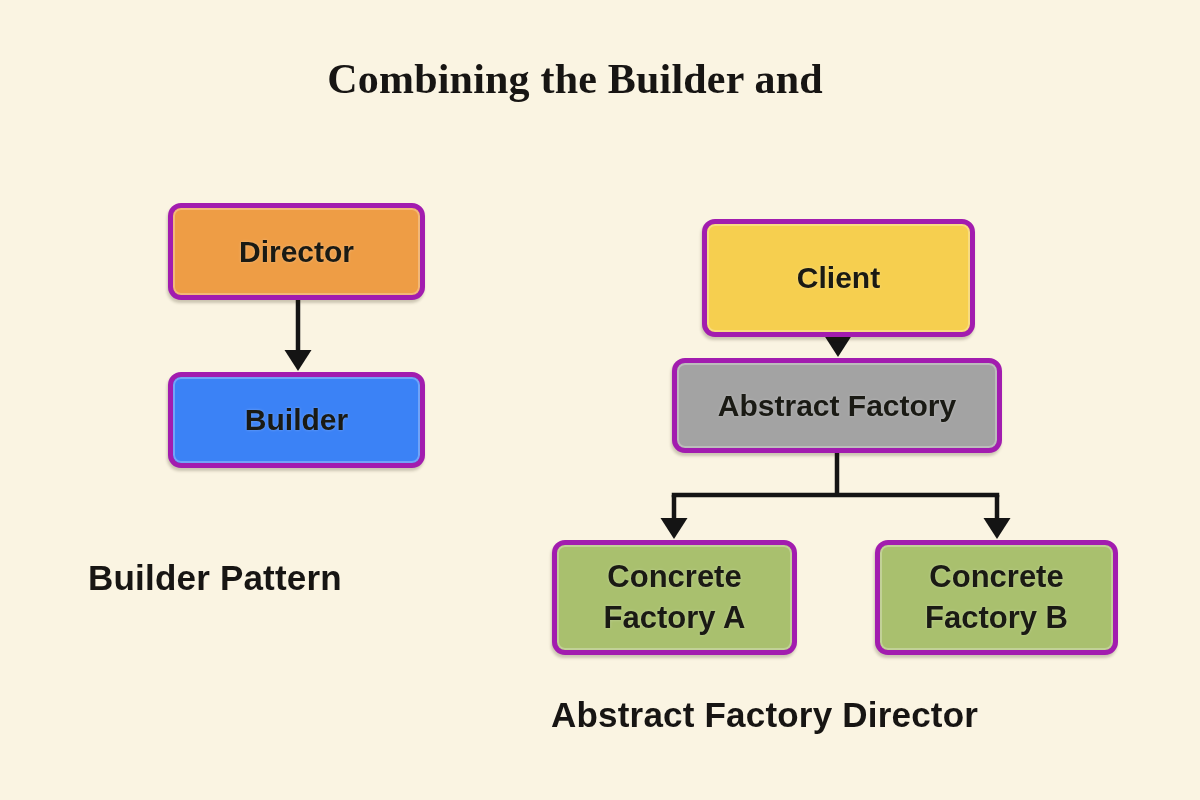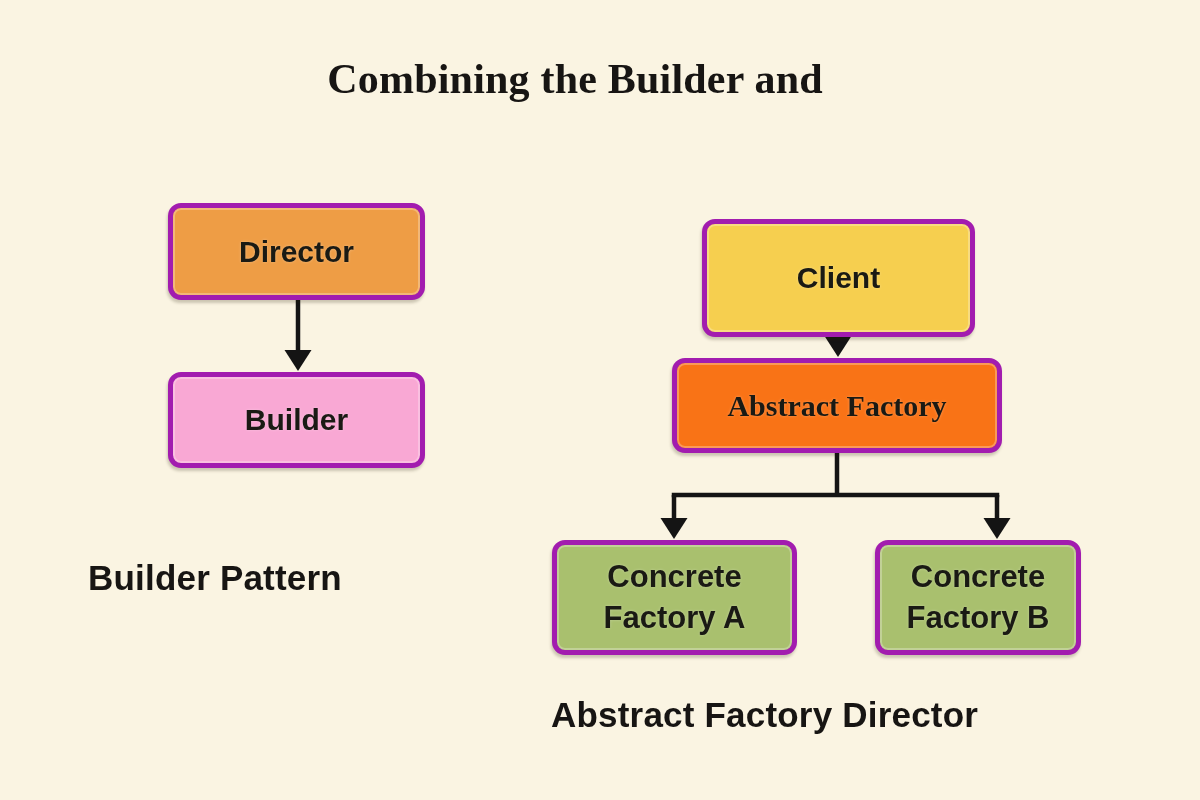--- a/index.html
+++ b/index.html
@@ -51,21 +51,21 @@
     line-height: 1.32;
     box-shadow: -1px 3px 3px rgba(40,30,10,0.22), inset 0 0 0 2px rgba(255,255,255,0.28);
     text-shadow: 0 0 3px rgba(255,255,255,0.30);
   }
 
   .node-director { left: 168px; top: 203px; width: 257px; height: 97px; }
   .node-builder  { left: 168px; top: 372px; width: 257px; height: 96px; }
   .node-client   { left: 702px; top: 219px; width: 273px; height: 118px; }
   .node-abstract { left: 672px; top: 358px; width: 330px; height: 95px; white-space: nowrap; }
   .node-factory-a { left: 552px; top: 540px; width: 245px; height: 115px; font-size: 31px; padding: 0 2px; }
-  .node-factory-b { left: 875px; top: 540px; width: 206px; height: 115px; font-size: 31px; padding: 0 18px; }
+  .node-factory-b { left: 875px; top: 540px; width: 243px; height: 115px; font-size: 31px; padding: 0 18px; }
 
   .caption {
     position: absolute;
     z-index: 2;
     font-weight: 700;
     color: #171513;
     text-align: left;
     letter-spacing: 0.2px;
   }
   .caption-builder { left: 88px; top: 558px; width: 400px; font-size: 35px; }
@@ -96,23 +96,23 @@
       <path d="M837 451 V495" fill="none" stroke-width="4.5" stroke="#141414"></path>
       <path d="M674 495 H997" fill="none" stroke-width="4.5" stroke-linecap="square" stroke="#141414"></path>
       <path d="M674 495 V520" fill="none" stroke-width="4.5" stroke="#141414"></path>
       <path d="M997 495 V520" fill="none" stroke-width="4.5" stroke="#141414"></path>
       <polygon points="660.5,518 687.5,518 674,539" fill="#141414"></polygon>
       <polygon points="983.5,518 1010.5,518 997,539" fill="#141414"></polygon>
     </g>
   </svg>
 
   <div class="node node-director" style="background-color: rgb(238, 157, 69);">Director</div>
-  <div class="node node-builder" style="background-color: #f9a8d4;">Builder</div>
+  <div class="node node-builder" style="background-color: #3b82f6;">Builder</div>
 
   <div class="node node-client" style="background-color: rgb(246, 207, 79);">Client</div>
-  <div class="node node-abstract" style="background-color: #f97316; font-family: Liberation Serif, serif;">Abstract Factory</div>
+  <div class="node node-abstract" style="background-color: #a3a3a3;">Abstract Factory</div>
   <div class="node node-factory-a" style="background-color: rgb(169, 192, 110);">Concrete Factory A</div>
   <div class="node node-factory-b" style="background-color: rgb(169, 192, 110);">Concrete Factory B</div>
 
   <div class="caption caption-builder">Builder Pattern</div>
   <div class="caption caption-abstract-factory">Abstract Factory Director</div>
 
 </div>
 
 </body></html>

